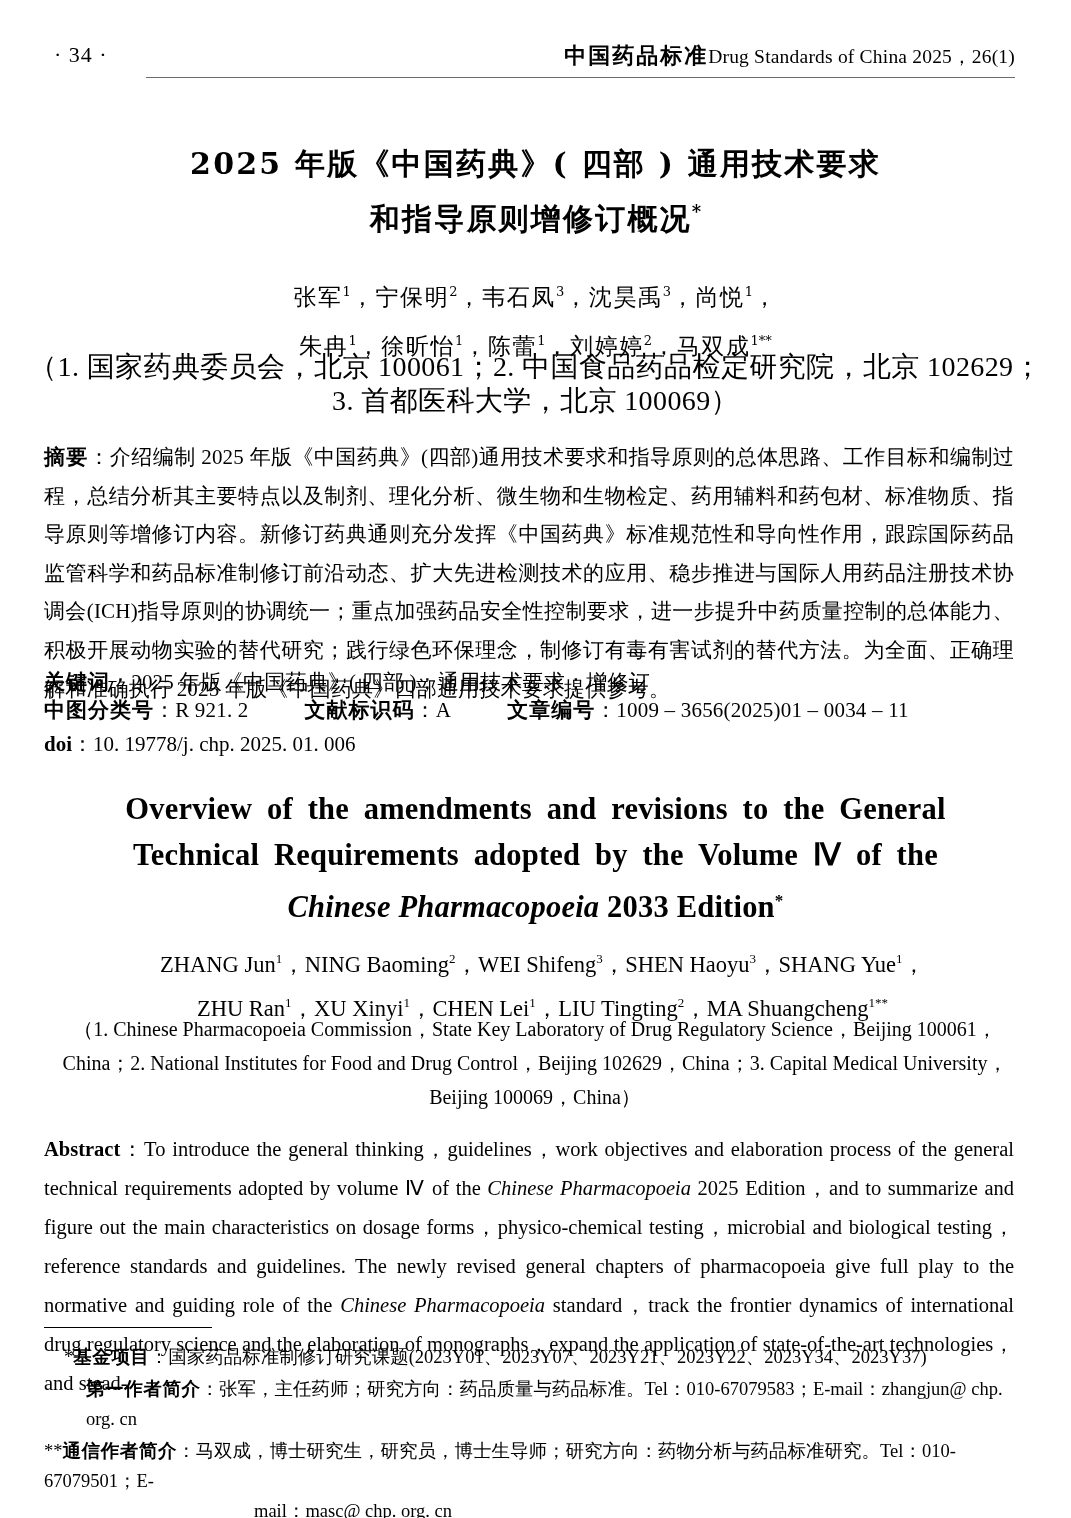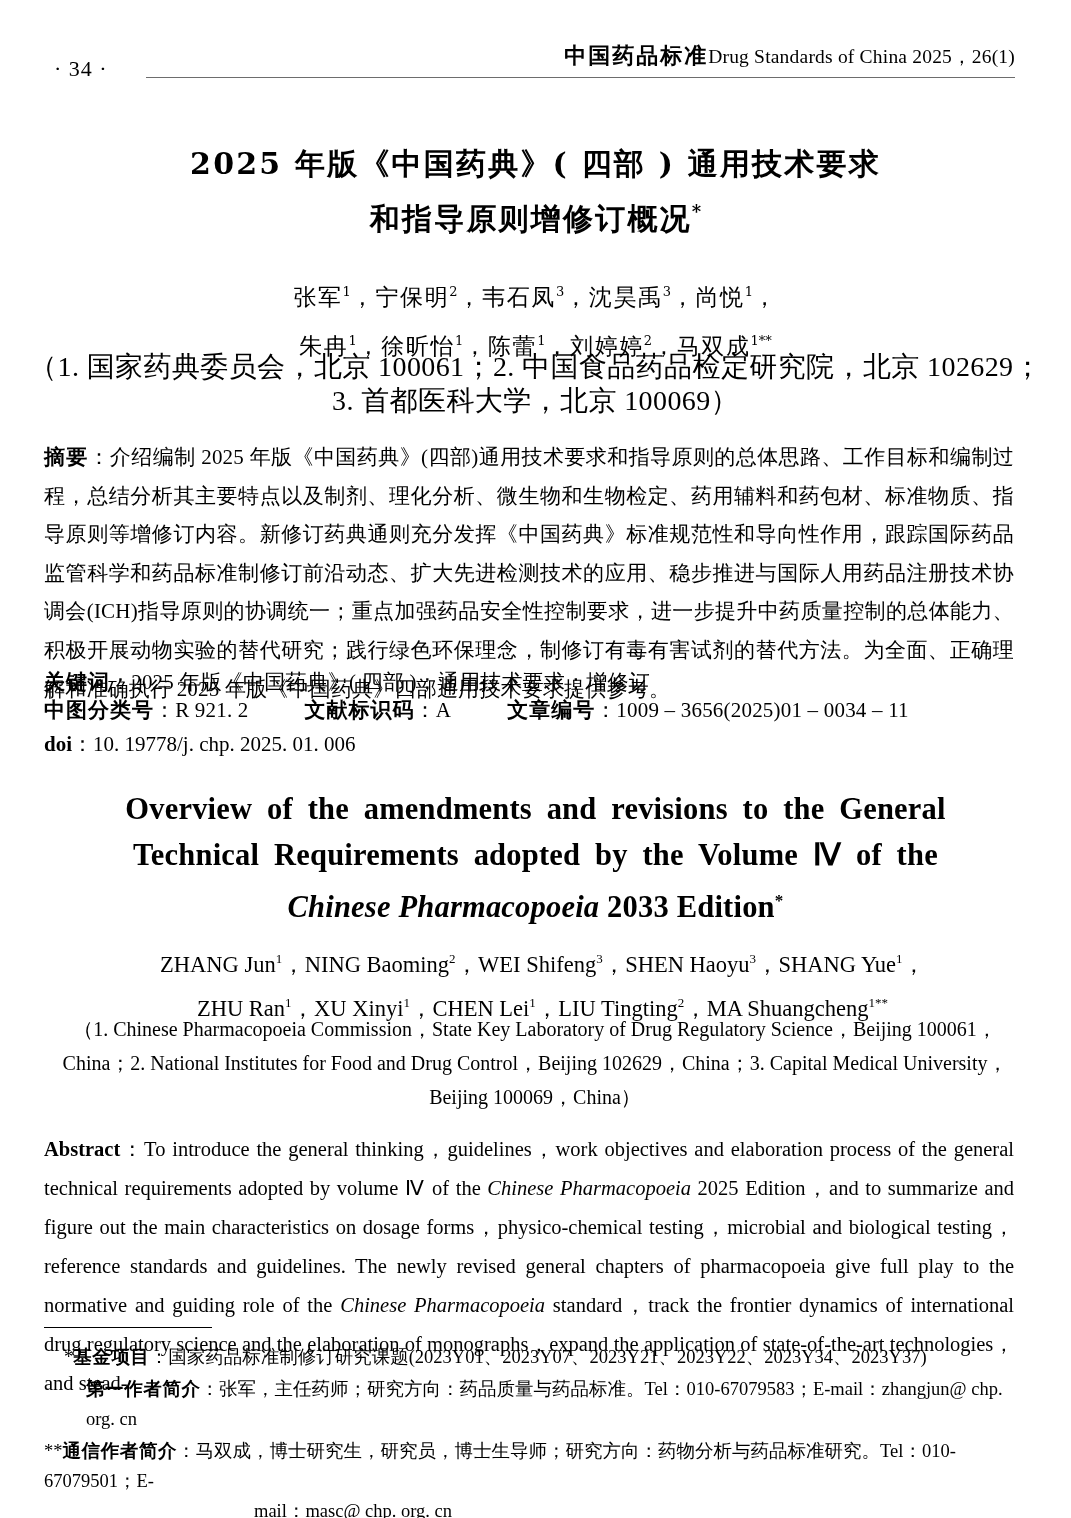--- a/index.html
+++ b/index.html
@@ -26,21 +26,21 @@
   .header {
     position: absolute;
     top: 38px;
     left: 44px;
     right: 56px;
     height: 46px;
   }
   .folio {
     position: absolute;
     left: 10px;
-    top: 18px;
+    top: 4px;
     font-size: 22px;
     letter-spacing: 1px;
     white-space: nowrap;
     text-align: right;
   }
   .header-rule {
     position: absolute;
     left: 102px;
     right: 0px;
     top: 39px;

